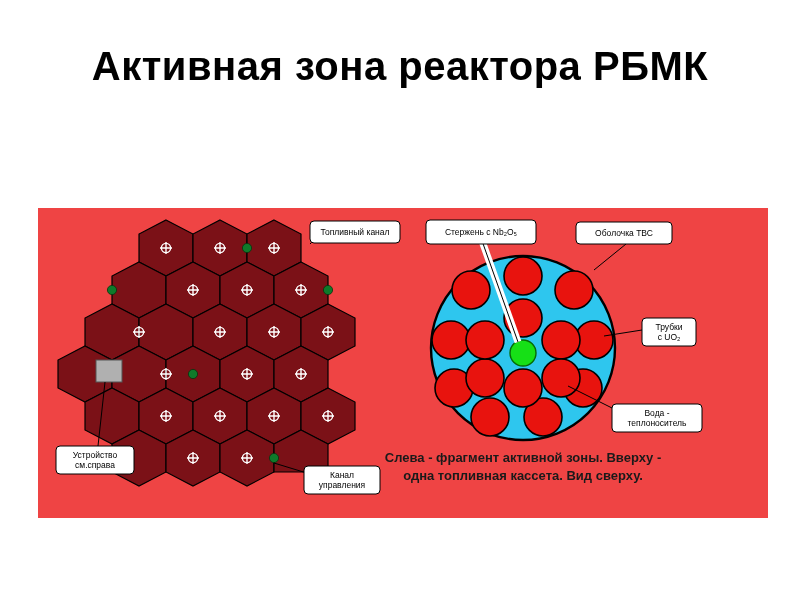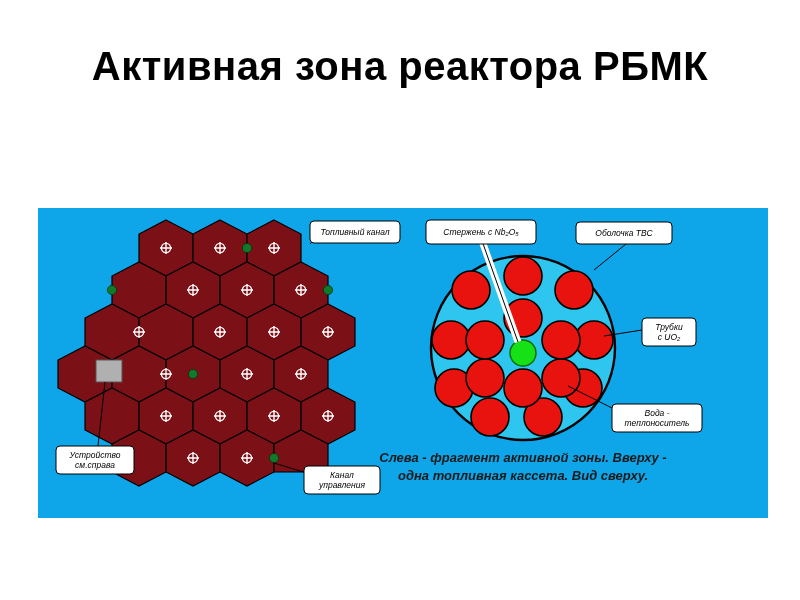--- a/index.html
+++ b/index.html
@@ -29,22 +29,21 @@
     color: #000000;
     letter-spacing: 0.5px;
     white-space: nowrap;
   }
   .figure {
     position: absolute;
     left: 38px;
     top: 208px;
     width: 730px;
     height: 310px;
-    background: #0ea5e9;
-    font-style: italic;
+    background: #ef4444;
   }
   .figure svg {
     display: block;
   }
   .cap {
     font-family: "Liberation Sans", sans-serif;
     font-size: 8.5px;
     fill: #000000;
   }
   .cap-b {

